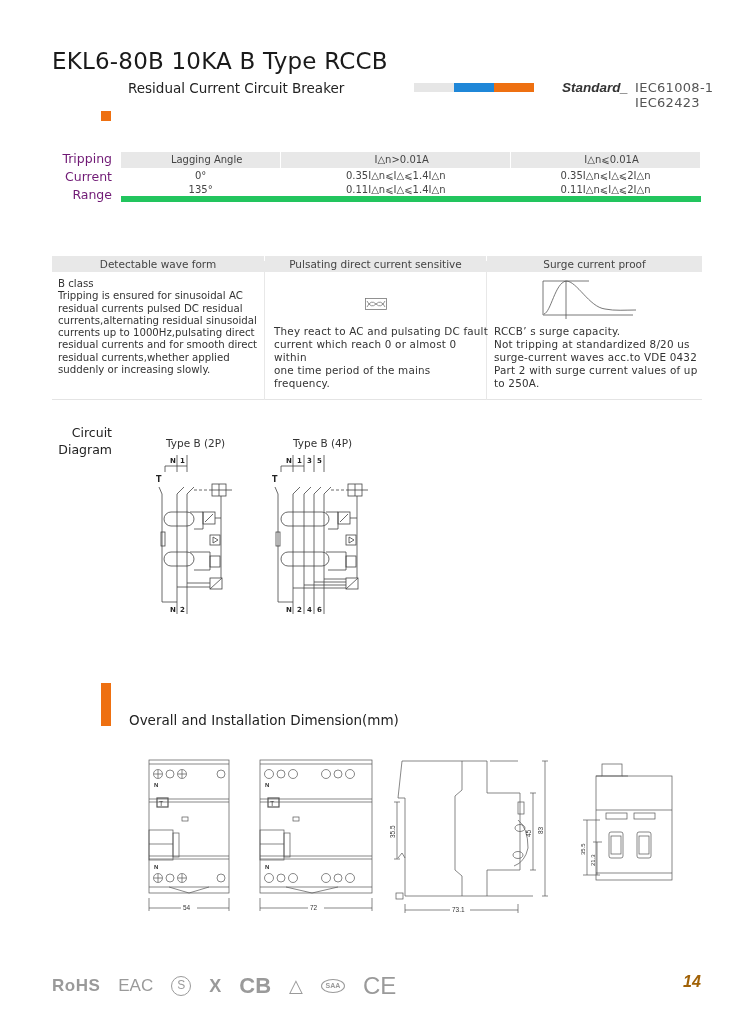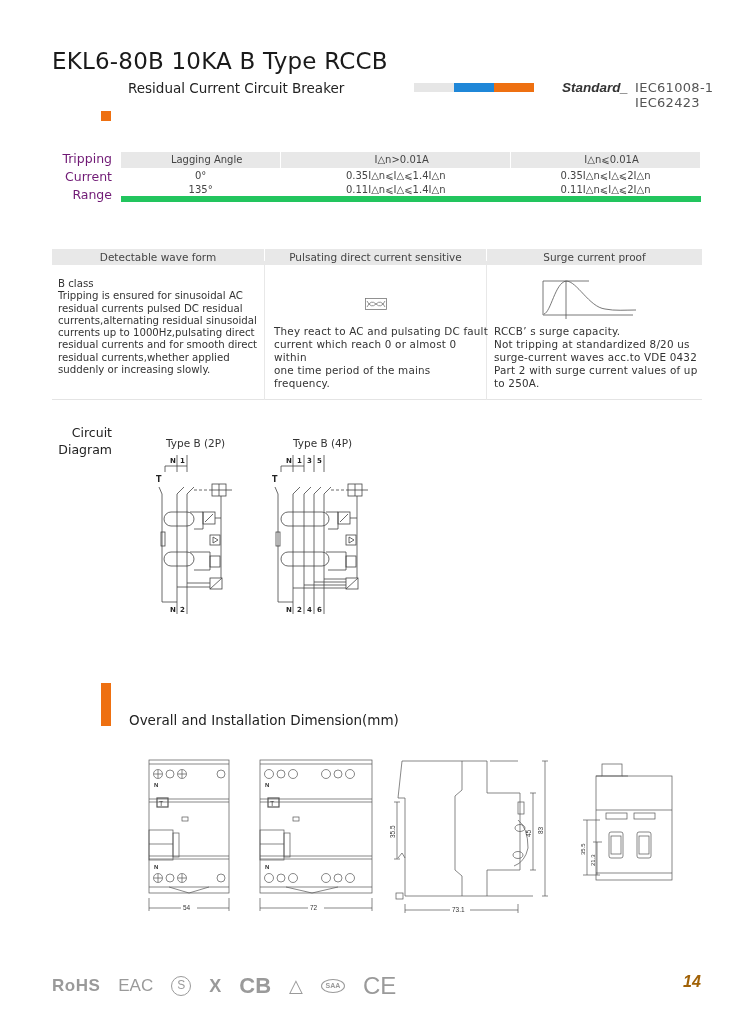--- a/index.html
+++ b/index.html
@@ -17,21 +17,21 @@
   .standard-label { left: 562px; top: 80px; font-size: 13.5px; font-style: italic; font-weight: bold; color: #333; }
   .standard-values { left: 635px; top: 80px; font-size: 13px; color: #555; line-height: 15px; font-family: "DejaVu Sans", sans-serif; letter-spacing: 0.3px; }
 
   .trip-label { left: 52px; top: 150px; width: 60px; text-align: right; font-size: 12.5px; line-height: 18px; color: #701a75; font-family: "DejaVu Sans", sans-serif; }
   table.trip { left: 121px; top: 152px; width: 580px; border-collapse: collapse; font-size: 10px; color: #444; font-family: "DejaVu Sans", sans-serif; }
   table.trip td { height: 15.5px; text-align: center; border-right: 1px solid #fff; }
   table.trip tr.shade td { background: #e8e8e8; padding-left: 12px; }
   table.trip tr.last td { border-bottom: 6px solid #22c55e; }
 
   .feat { left: 52px; top: 245px; width: 650px; height: 155px; border-bottom: 1px solid #e4e4e4; }
-  .feat .hdr { position: absolute; top: 4px; height: 16px; background: #e8e8e8; font-size: 10.5px; color: #444; text-align: center; line-height: 16px; font-family: "DejaVu Sans", sans-serif; }
+  .feat .hdr { position: absolute; top: 11px; height: 16px; background: #e8e8e8; font-size: 10.5px; color: #444; text-align: center; line-height: 16px; font-family: "DejaVu Sans", sans-serif; }
   .feat .sep { position: absolute; top: 16px; width: 1px; height: 139px; background: #e8e8e8; }
   .feat .txt { position: absolute; font-size: 10.2px; line-height: 12.3px; color: #333; font-family: "DejaVu Sans", sans-serif; }
 
   .circ-label { left: 52px; top: 424px; width: 60px; text-align: right; font-size: 12.5px; line-height: 17px; font-family: "DejaVu Sans", sans-serif; }
   .type-label { font-size: 10.5px; color: #333; font-family: "DejaVu Sans", sans-serif; }
 
   .orange-bar { left: 101px; top: 683px; width: 10px; height: 43px; background: #ee7011; }
   .dim-title { left: 129px; top: 712px; font-size: 13.5px; color: #222; font-family: "DejaVu Sans", sans-serif; }
 
   .certs { left: 52px; top: 972px; display: flex; align-items: center; gap: 18px; color: #999; }

